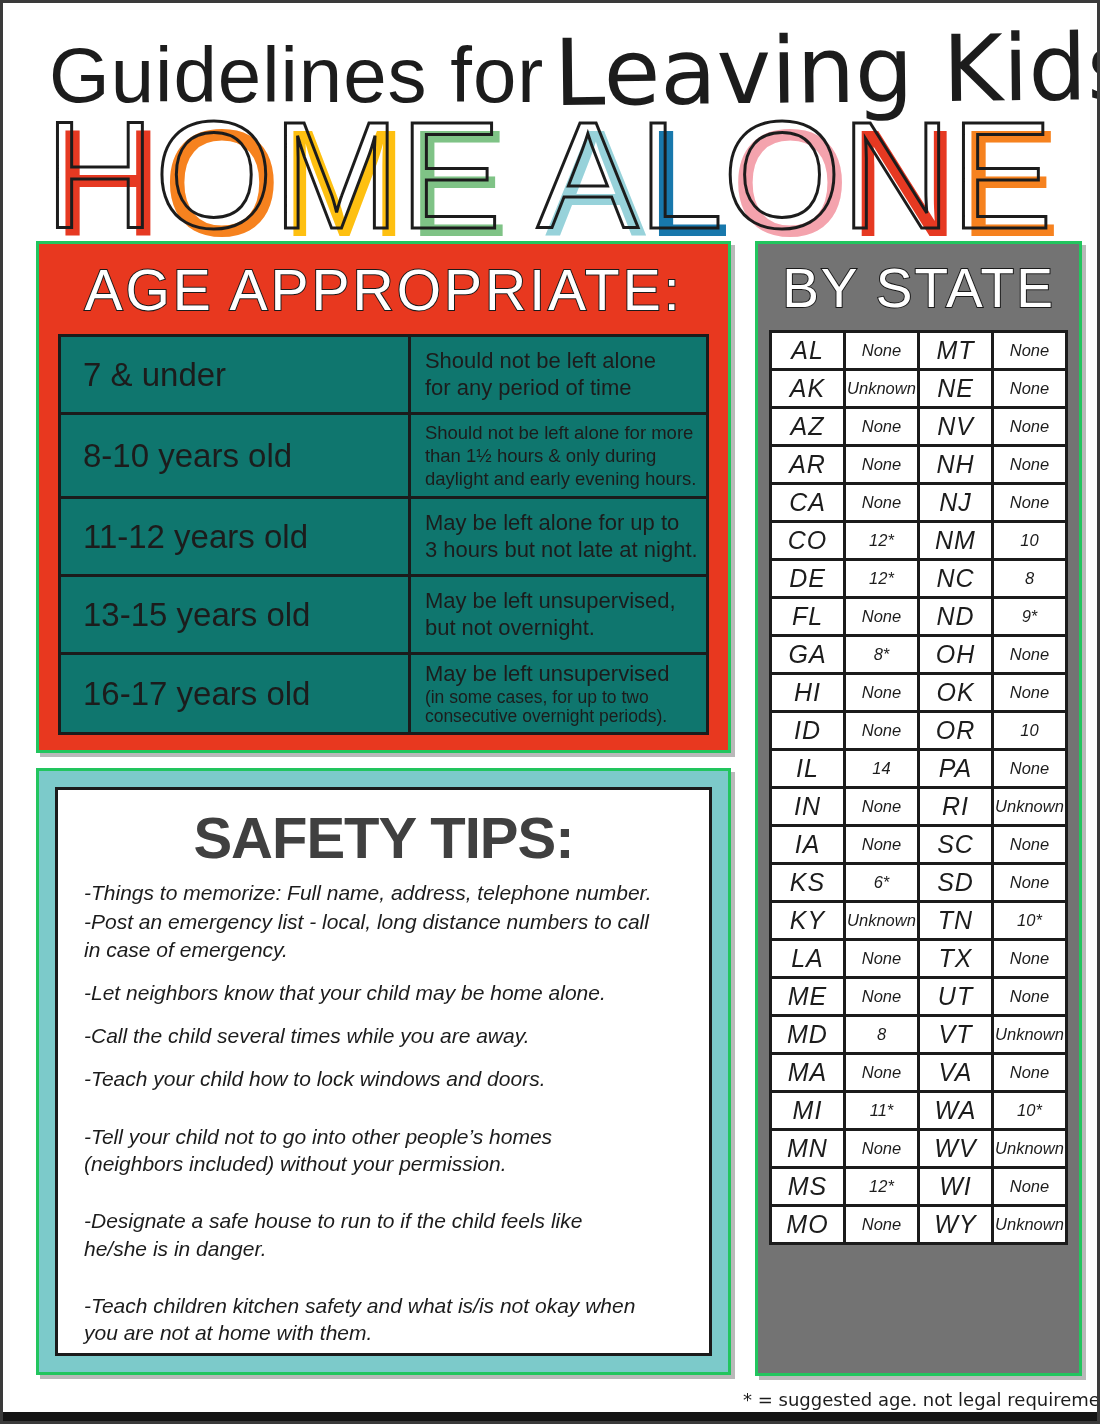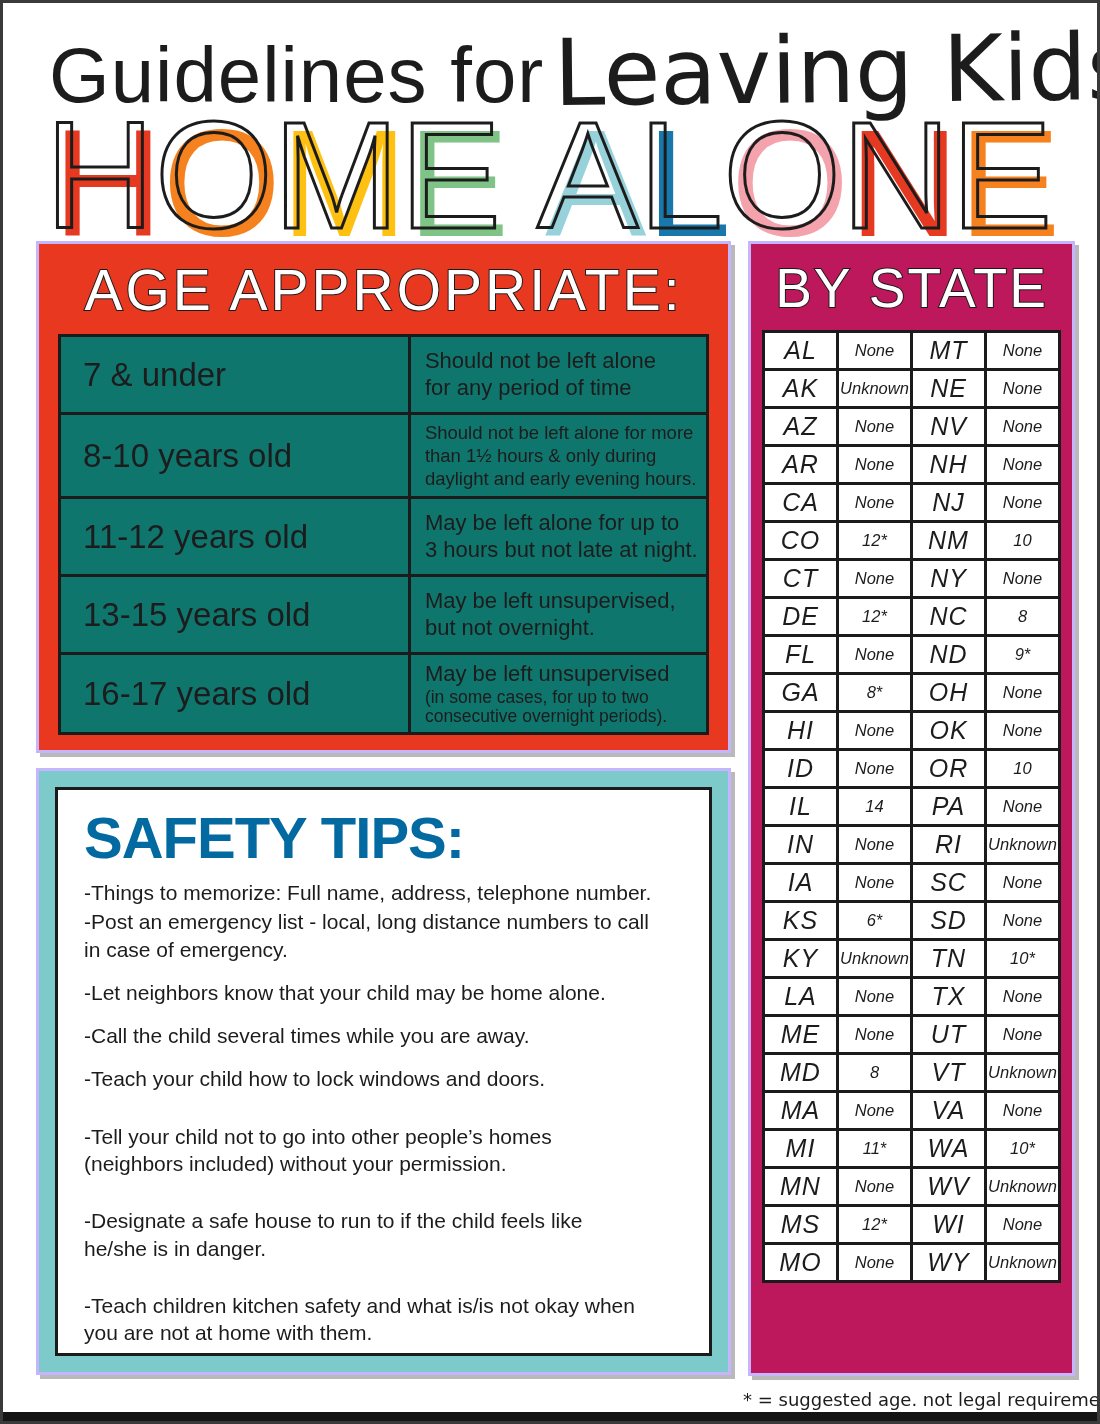--- a/index.html
+++ b/index.html
@@ -20,21 +20,21 @@
     font-size:152px;line-height:1;white-space:nowrap;
   }
   .ha-letter{position:relative;display:inline-block;}
   .ha-fill{display:inline-block;transform:translate(8px,8px);}
   .ha-stroke{
     position:absolute;left:0;top:0;color:transparent;
     -webkit-text-stroke:3px #1c1c1c;paint-order:stroke fill;
   }
   .word-space{display:inline-block;width:36px;}
   
-  .panel{position:absolute;border:3px solid #c4b5fd;box-shadow:4px 4px 0 #b9b9b9;box-sizing:border-box;}
+  .panel{position:absolute;border:3px solid #22c55e;box-shadow:4px 4px 0 #b9b9b9;box-sizing:border-box;}
   .outline-text{color:#ffffff;-webkit-text-stroke:2px #1b1b1b;paint-order:stroke fill;}
   
   #age-panel{left:33px;top:238px;width:695px;height:512px;}
   .age-heading{
     margin:13px 0 11px 0;text-align:center;font-size:57px;font-weight:400;
     letter-spacing:3px;
   }
   .age-table{
     width:651px;margin:0 auto;border-collapse:collapse;background:#0f766e;
     table-layout:fixed;
@@ -46,24 +46,24 @@
   .desc-main{font-size:22px;line-height:1.22;white-space:pre-line;}
   .age-table tr:nth-child(2) .desc-main{font-size:18.5px;line-height:1.25;}
   .desc-note{font-size:17.5px;line-height:1.08;white-space:pre-line;}
   
   #safety-panel{left:33px;top:765px;width:695px;height:607px;padding:16px;}
   .safety-inner{
     background:#ffffff;border:3px solid #1b1b1b;width:100%;height:100%;
     box-sizing:border-box;padding:4px 26px;
   }
   .safety-heading{
-    margin:10px 0 8px 0;font-size:58px;font-weight:700;
-    letter-spacing:-1px;color:#0369a1;
-  }
-  .tips{margin:0;padding:0;list-style:none;}
+    margin:10px 0 8px 0;text-align:center;font-size:58px;font-weight:700;
+    letter-spacing:-1px;color:#404040;
+  }
+  .tips{margin:0;padding:0;list-style:none;font-style:italic;}
   .tip{font-size:21px;line-height:1.3;margin:16px 0 0 0;white-space:pre-line;}
   .tip:nth-child(1){margin-top:0;}
   .tip:nth-child(2){margin-top:2px;}
   .tip:nth-child(6),.tip:nth-child(7),.tip:nth-child(8){margin-top:30px;}
   
   #by-state-panel{left:745px;top:238px;width:327px;height:1135px;}
   .state-heading{
     margin:12px 0 10px 0;text-align:center;font-size:55px;font-weight:400;
     letter-spacing:2px;white-space:nowrap;
   }
@@ -153,21 +153,21 @@
         <li class="tip">-Tell your child not to go into other people’s homes
 (neighbors included) without your permission.</li>
         <li class="tip">-Designate a safe house to run to if the child feels like
 he/she is in danger.</li>
         <li class="tip">-Teach children kitchen safety and what is/is not okay when
 you are not at home with them.</li>
       </ul>
   </div>
 </div>
 
-<div id="by-state-panel" class="panel" style="background: #be185d;">
+<div id="by-state-panel" class="panel" style="background: #737373; margin-left: 7px;">
   <div class="state-heading outline-text">BY STATE</div>
   <table class="state-table">
     <tbody>
         <tr>
           <td class="state-cell">AL</td>
           <td class="value-cell">None</td>
           <td class="state-cell">MT</td>
           <td class="value-cell">None</td>
         </tr>
         <tr>
@@ -194,26 +194,20 @@
           <td class="state-cell">NJ</td>
           <td class="value-cell">None</td>
         </tr>
         <tr>
           <td class="state-cell">CO</td>
           <td class="value-cell">12*</td>
           <td class="state-cell">NM</td>
           <td class="value-cell">10</td>
         </tr>
         <tr>
-          <td class="state-cell">CT</td>
-          <td class="value-cell">None</td>
-          <td class="state-cell">NY</td>
-          <td class="value-cell">None</td>
-        </tr>
-        <tr>
           <td class="state-cell">DE</td>
           <td class="value-cell">12*</td>
           <td class="state-cell">NC</td>
           <td class="value-cell">8</td>
         </tr>
         <tr>
           <td class="state-cell">FL</td>
           <td class="value-cell">None</td>
           <td class="state-cell">ND</td>
           <td class="value-cell">9*</td>

